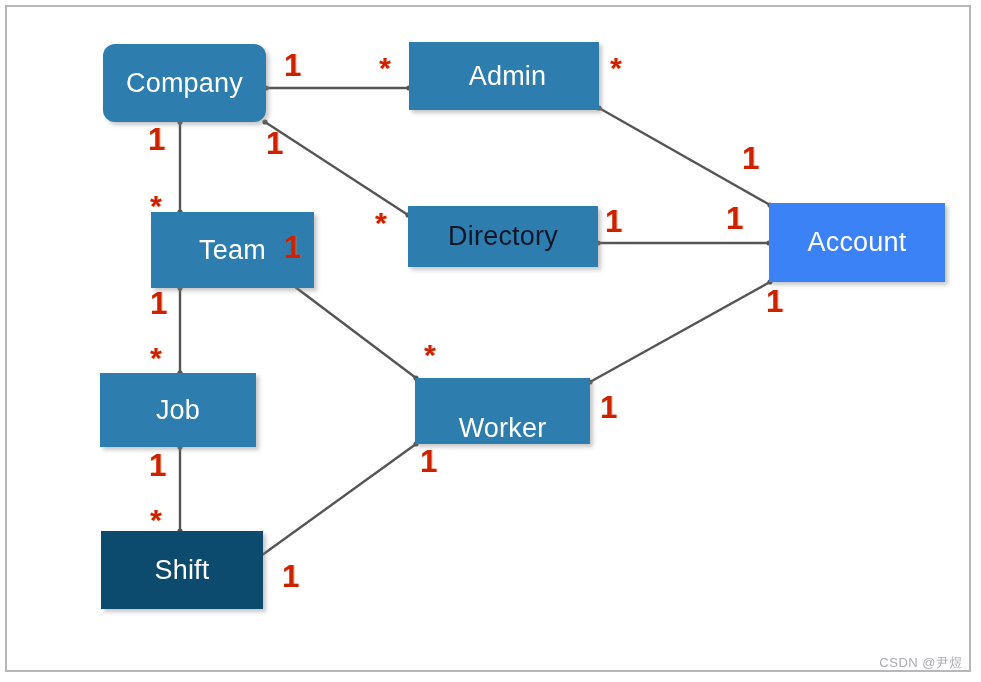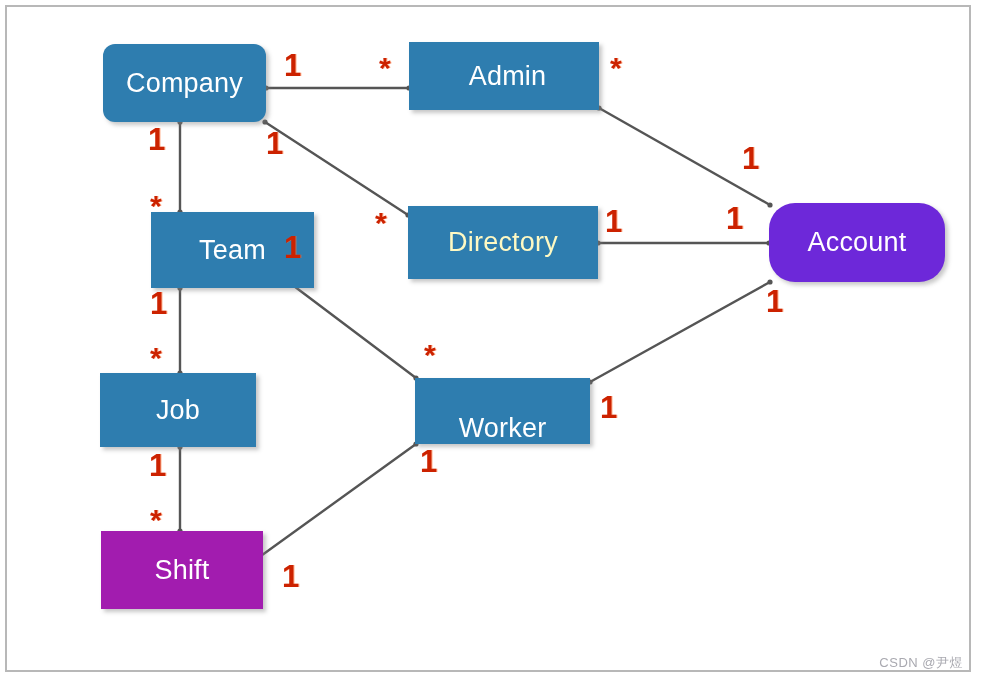--- a/index.html
+++ b/index.html
@@ -117,36 +117,36 @@
       <circle cx="770" cy="282" r="2.6" fill="#555555"></circle>
     </svg>
 
   <div id="entity-layer">
       <div class="entity" style="left: 103px; top: 44px; width: 163px; height: 78px; background: rgb(46, 125, 175); color: rgb(255, 255, 255); border-radius: 12px;">
         <span>Company</span>
       </div>
       <div class="entity" style="left: 409px; top: 42px; width: 190px; height: 68px; background: rgb(46, 125, 175); color: rgb(255, 255, 255); padding-left: 7px;">
         <span>Admin</span>
       </div>
-      <div class="entity" style="left: 769px; top: 203px; width: 176px; height: 79px; background: #6d28d9; color: rgb(255, 255, 255); border-radius: 26px;">
+      <div class="entity" style="left: 769px; top: 203px; width: 176px; height: 79px; background: #3b82f6; color: rgb(255, 255, 255);">
         <span>Account</span>
       </div>
       <div class="entity" style="left: 103px; top: 212px; width: 163px; height: 76px; background: rgb(46, 125, 175); color: rgb(255, 255, 255); margin-left: 48px;">
         <span>Team</span>
       </div>
-      <div class="entity" style="left: 408px; top: 206px; width: 190px; height: 73px; background: rgb(46, 125, 175); color: #fef9c3;">
+      <div class="entity" style="left: 408px; top: 206px; width: 190px; height: 61px; background: rgb(46, 125, 175); color: #0f172a;">
         <span>Directory</span>
       </div>
       <div class="entity" style="left: 100px; top: 373px; width: 156px; height: 74px; background: rgb(46, 125, 175); color: rgb(255, 255, 255);">
         <span>Job</span>
       </div>
       <div class="entity" style="left: 415px; top: 378px; width: 175px; height: 66px; background: rgb(46, 125, 175); color: rgb(255, 255, 255); align-items: flex-end;">
         <span>Worker</span>
       </div>
-      <div class="entity" style="left: 101px; top: 531px; width: 162px; height: 78px; background: #a21caf; color: rgb(255, 255, 255);">
+      <div class="entity" style="left: 101px; top: 531px; width: 162px; height: 78px; background: #0c4a6e; color: rgb(255, 255, 255);">
         <span>Shift</span>
       </div>
     </div>
 
   <div id="cardinality-layer">
       <div class="card-label card-one" style="left: 284px; top: 50px; color: rgb(204, 34, 0);">1</div>
       <div class="card-label card-many" style="left: 379px; top: 53px; color: rgb(204, 34, 0);">*</div>
       <div class="card-label card-many" style="left: 610px; top: 53px; color: rgb(204, 34, 0);">*</div>
       <div class="card-label card-one" style="left: 742px; top: 143px; color: rgb(204, 34, 0);">1</div>
       <div class="card-label card-one" style="left: 148px; top: 124px; color: rgb(204, 34, 0);">1</div>

